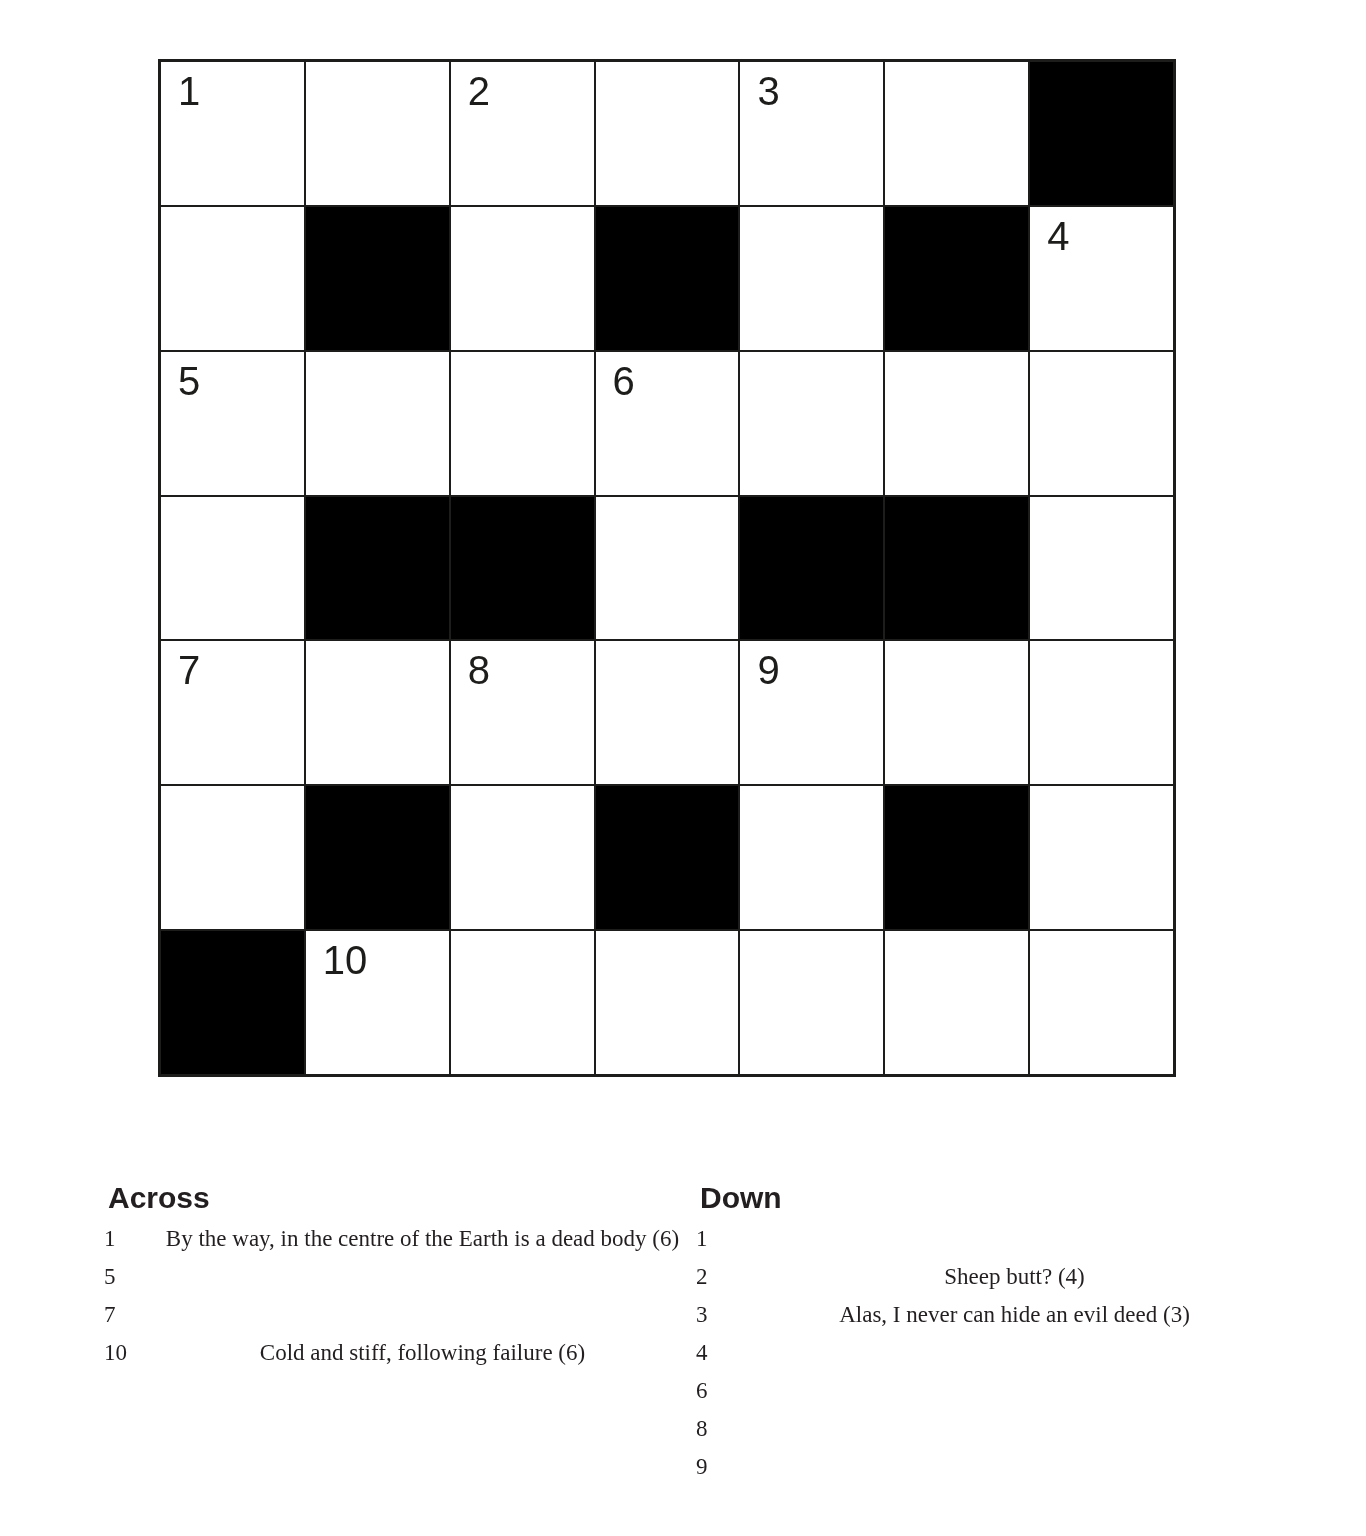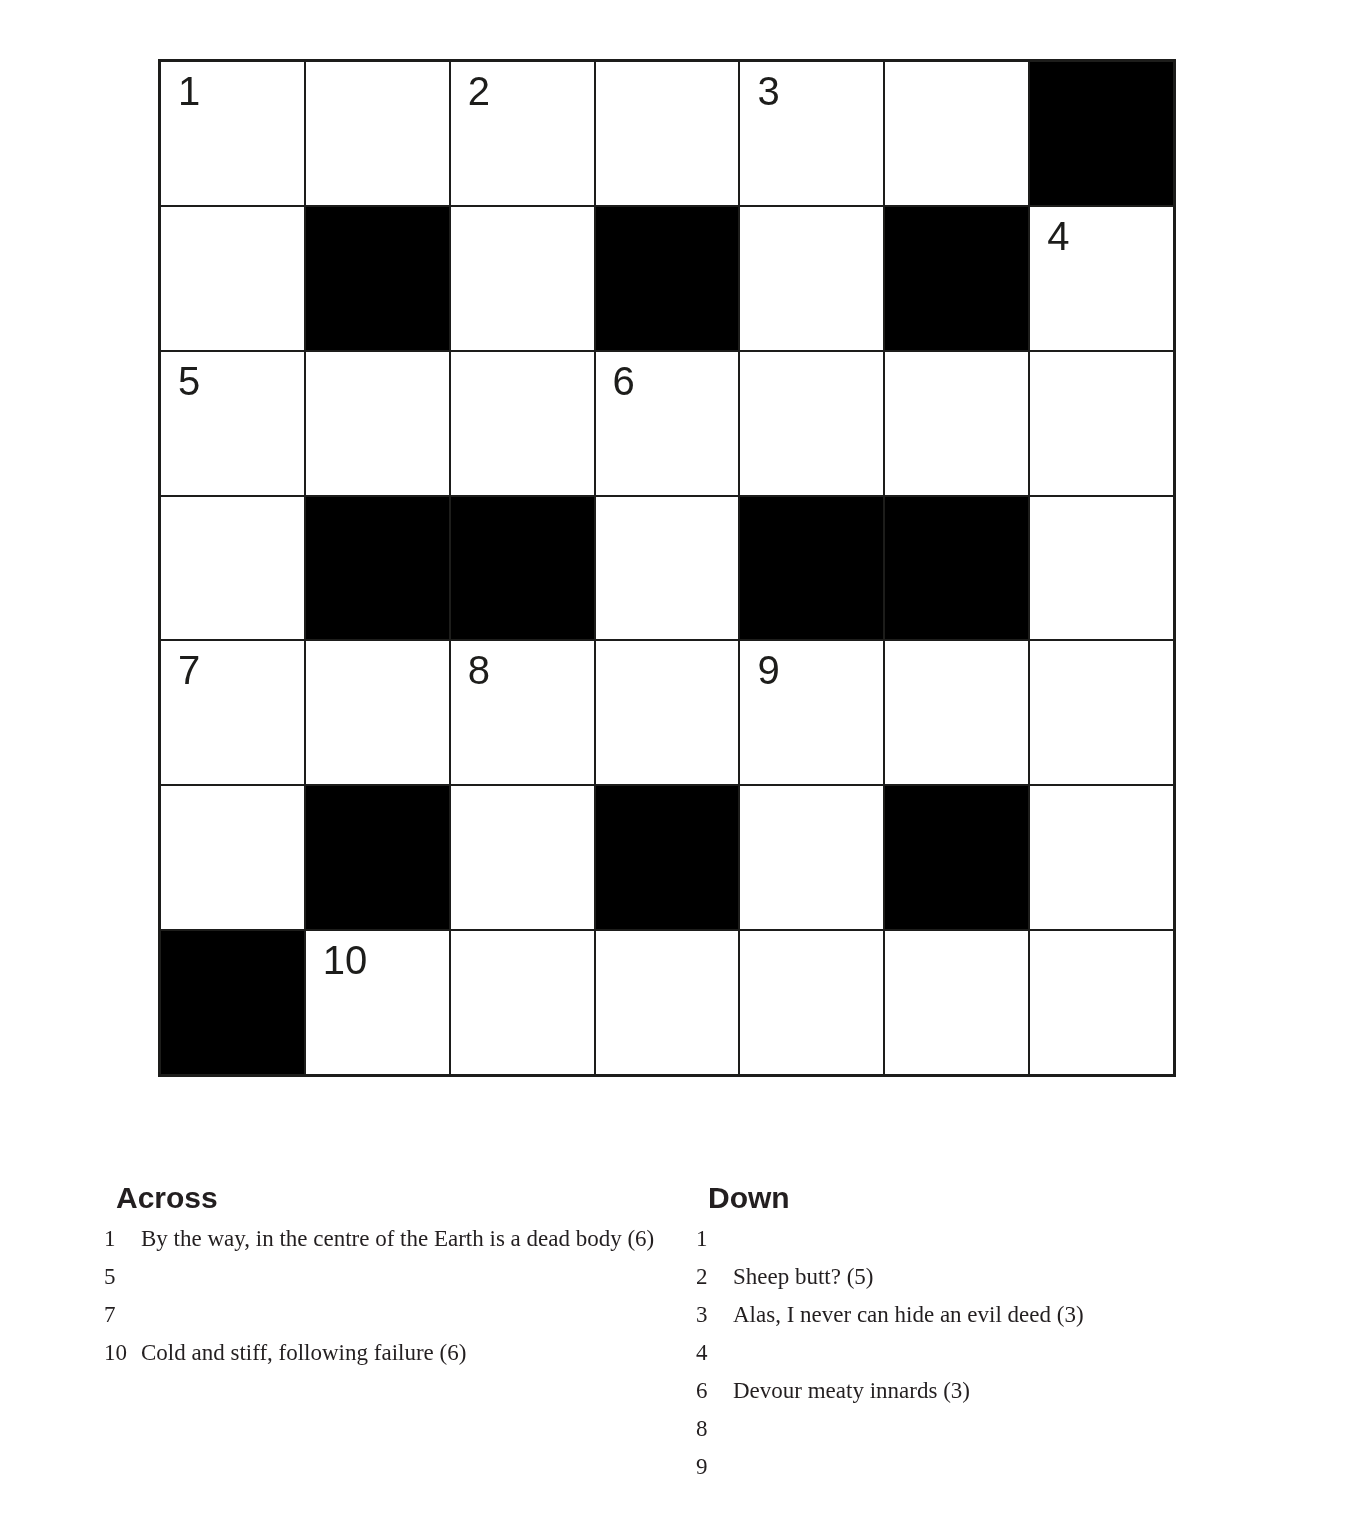--- a/index.html
+++ b/index.html
@@ -42,33 +42,33 @@
   }
   .clue-col { position: absolute; top: 0; }
   .clue-col.across { left: 104px; width: 600px; }
   .clue-col.down  { left: 696px; width: 600px; }
   .clue-heading {
     font-family: "Liberation Sans", sans-serif;
     font-weight: 700;
     font-size: 30px;
     line-height: 33px;
     color: #231f20;
-    margin: 0 0 6px 12px;
+    margin: 0 0 6px 4px;
   }
   .clue-list { list-style: none; }
   .clue-item {
     display: flex;
     height: 38px;
     align-items: center;
     font-family: "Liberation Serif", serif;
     font-size: 23px;
     color: #231f20;
   }
   .clue-num { flex: 0 0 37px; width: 37px; }
-  .clue-text { flex: 1; white-space: nowrap; }
+  .clue-text { flex: 1; white-space: nowrap; text-align: center; }
 </style>
 </head>
 <body>
 
 <div class="page">
 
   <div class="grid" id="crossword-grid">
       <div class="cell">
         <span class="cell-number">1</span>
       </div>
@@ -161,32 +161,31 @@
         </ol>
     </section>
     <section class="clue-col down">
       <h2 class="clue-heading">Down</h2>
       <ol class="clue-list" id="down-list">
           <li class="clue-item">
             <span class="clue-num">1</span>
           </li>
           <li class="clue-item">
             <span class="clue-num">2</span>
-            <span class="clue-text">Sheep butt? (5)</span>
+            <span class="clue-text">Sheep butt? (4)</span>
           </li>
           <li class="clue-item">
             <span class="clue-num">3</span>
             <span class="clue-text">Alas, I never can hide an evil deed (3)</span>
           </li>
           <li class="clue-item">
             <span class="clue-num">4</span>
           </li>
           <li class="clue-item">
             <span class="clue-num">6</span>
-            <span class="clue-text">Devour meaty innards (3)</span>
           </li>
           <li class="clue-item">
             <span class="clue-num">8</span>
           </li>
           <li class="clue-item">
             <span class="clue-num">9</span>
           </li>
         </ol>
     </section>
   </div>

